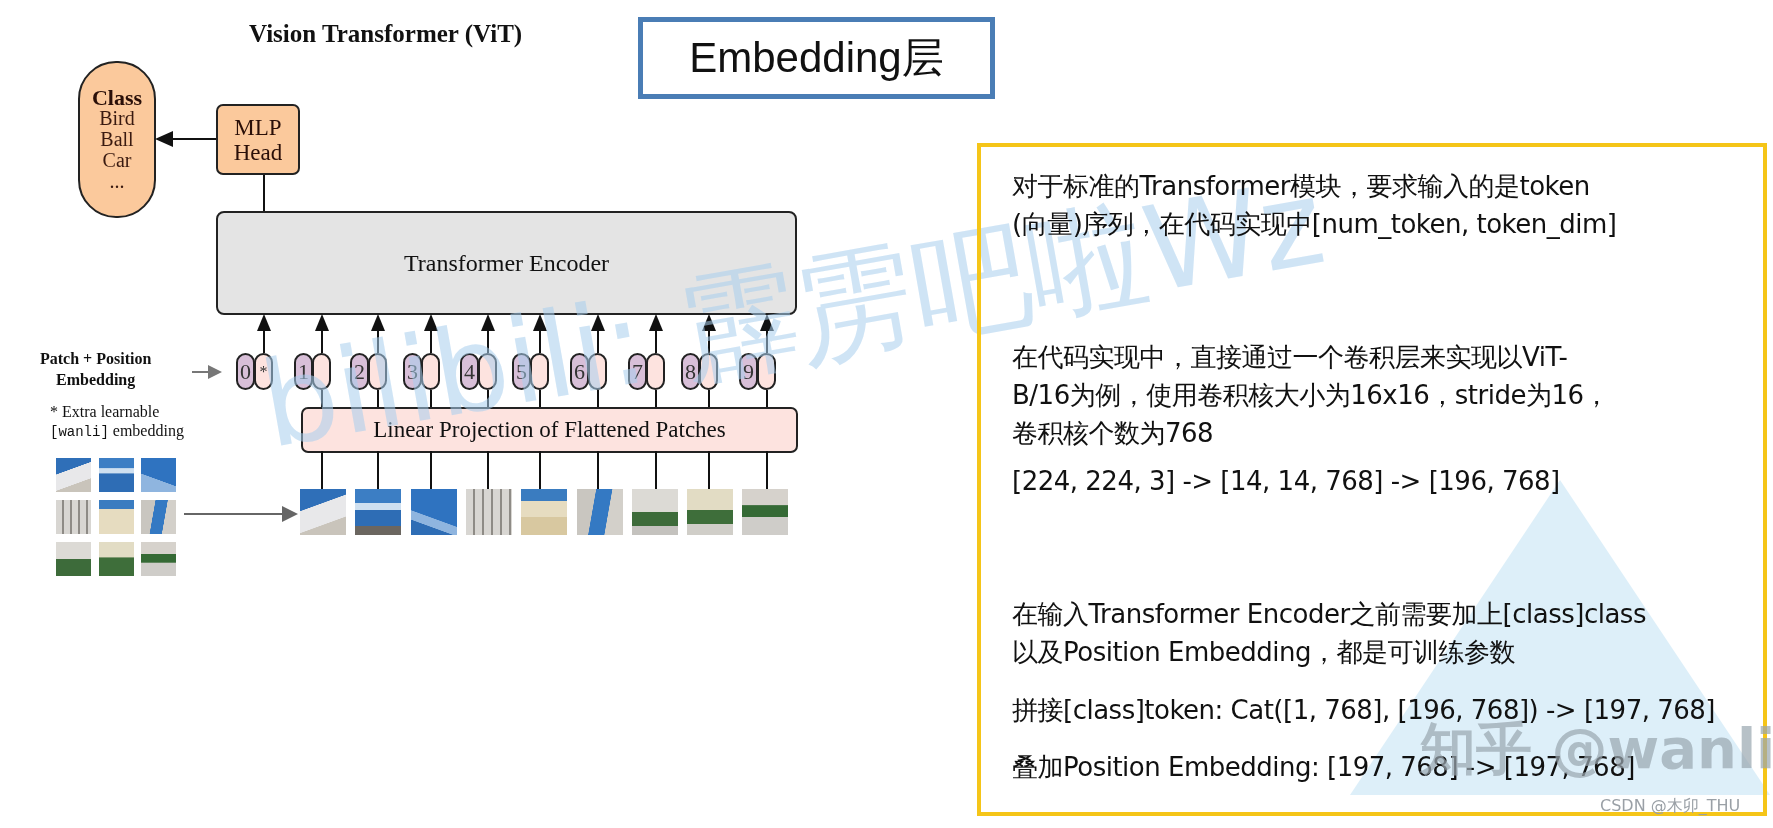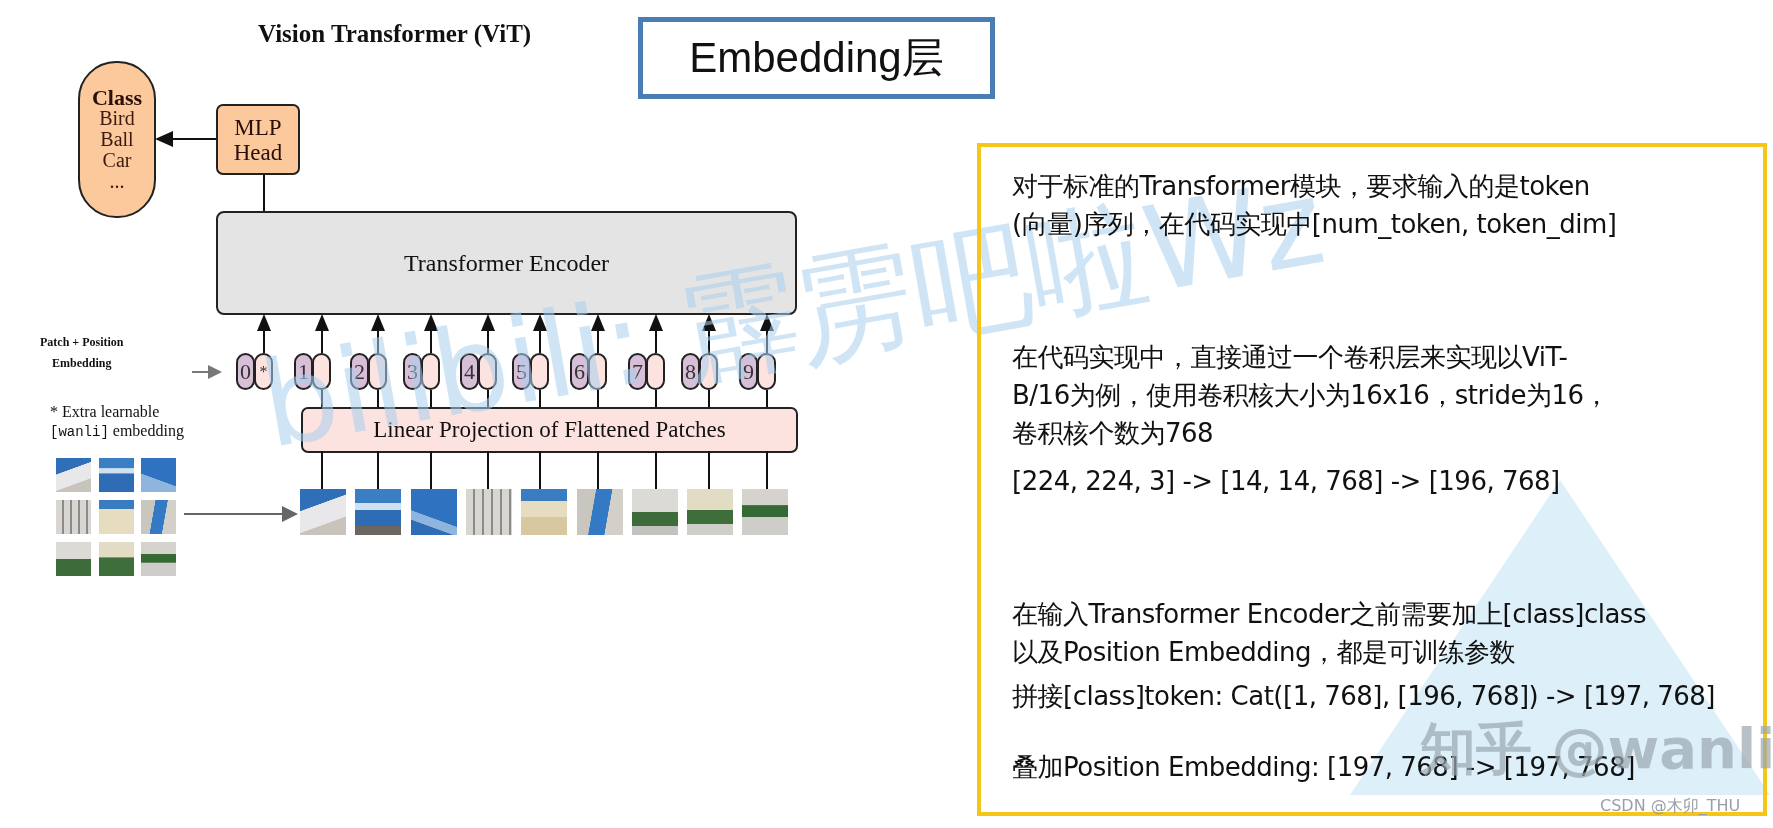--- a/index.html
+++ b/index.html
@@ -1,39 +1,39 @@
 <!DOCTYPE html>
 <html><head>
 <meta charset="utf-8">
 <style>
   html,body{margin:0;padding:0;background:#ffffff;}
   body{width:1773px;height:828px;position:relative;overflow:hidden;font-family:"Liberation Serif",serif;color:#111;}
   .abs{position:absolute;}
   .serif{font-family:"Liberation Serif","DejaVu Serif",serif;}
   .mono{font-family:"Liberation Mono","DejaVu Sans Mono",monospace;}
 
-  #vit-title{left:258px;top:20px;font-size:25px;font-weight:bold;white-space:nowrap;}
+  #vit-title{left:249px;top:20px;font-size:25px;font-weight:bold;white-space:nowrap;}
   #class-pill{left:78px;top:61px;width:74px;height:153px;background:#fbc99c;border:2px solid #222;border-radius:38px;
     display:flex;flex-direction:column;align-items:center;justify-content:center;line-height:21px;font-size:20px;color:#3a1a10;}
   #class-pill .hd{font-weight:bold;font-size:22px;color:#2a0f08;}
   #mlp-box{left:216px;top:104px;width:80px;height:67px;background:#fbc99c;border:2px solid #222;border-radius:7px;
     display:flex;flex-direction:column;align-items:center;justify-content:center;font-size:23px;line-height:25px;color:#2a0f08;}
   #encoder{left:216px;top:211px;width:577px;height:100px;background:#e4e4e4;border:2px solid #222;border-radius:8px;
     display:flex;align-items:center;justify-content:center;font-size:24px;}
   #linproj{left:301px;top:407px;width:493px;height:42px;background:#fde3df;border:2px solid #222;border-radius:7px;
     display:flex;align-items:center;justify-content:center;font-size:23px;}
   .pill{position:absolute;top:353px;width:19px;height:37px;border:2px solid #222;border-radius:10px;
     display:flex;align-items:center;justify-content:center;font-size:22px;color:#333;box-sizing:border-box;}
   .pill.pos{background:#d8bfd8;}
   .pill.emb{background:#fde3df;font-size:16px;}
   .vline{position:absolute;width:2px;background:#111;}
   .arrowhead{position:absolute;width:0;height:0;border-left:7px solid transparent;border-right:7px solid transparent;border-bottom:17px solid #111;}
   .hline{position:absolute;height:2px;background:#111;}
   .patch{position:absolute;overflow:hidden;}
-  #pp-label{left:40px;top:332px;font-size:12px;font-weight:bold;text-align:center;line-height:21px;}
+  #pp-label{left:40px;top:348px;font-size:16px;font-weight:bold;text-align:center;line-height:21px;}
   #extra-note{left:50px;top:402px;font-size:16px;line-height:19px;}
   #extra-note .mono{font-size:14px;}
 
   #title-box{left:638px;top:17px;width:347px;height:72px;border:5px solid #4a7db5;display:flex;align-items:center;justify-content:center;
     font-size:42px;font-family:"Liberation Sans","DejaVu Sans",sans-serif;color:#111;}
 
   #panel{left:977px;top:143px;width:782px;height:665px;border:4px solid #f5c518;background:transparent;}
   .ptxt{position:absolute;left:1012px;font-family:"DejaVu Sans","Liberation Sans",sans-serif;font-size:26px;color:#111;line-height:38px;white-space:nowrap;letter-spacing:-0.5px;}
 
   .wm{position:absolute;color:#a9cfee;opacity:0.55;white-space:nowrap;font-family:"DejaVu Sans",sans-serif;pointer-events:none;}
@@ -194,18 +194,18 @@
 
 <div class="ptxt" style="top:338px;">在代码实现中，直接通过一个卷积层来实现以ViT-</div>
 <div class="ptxt" style="top:376px;">B/16为例，使用卷积核大小为16x16，stride为16，</div>
 <div class="ptxt" style="top:414px;">卷积核个数为768</div>
 
 <div class="ptxt" style="top:462px;">[224, 224, 3] -&gt; [14, 14, 768] -&gt; [196, 768]</div>
 
 <div class="ptxt" style="top:595px;">在输入Transformer Encoder之前需要加上[class]class</div>
 <div class="ptxt" style="top:633px;">以及Position Embedding，都是可训练参数</div>
 
-<div class="ptxt" style="top:677px;">拼接[class]token:   Cat([1, 768], [196, 768]) -&gt; [197, 768]</div>
+<div class="ptxt" style="top:691px;">拼接[class]token:   Cat([1, 768], [196, 768]) -&gt; [197, 768]</div>
 
 <div class="ptxt" style="top:748px;">叠加Position Embedding:   [197, 768] -&gt; [197, 768]</div>
 
 <div id="wm-zhihu" class="wm">知乎 @wanli</div>
 <div id="csdn" class="abs">CSDN @木卯_THU</div>
 
 </body></html>

